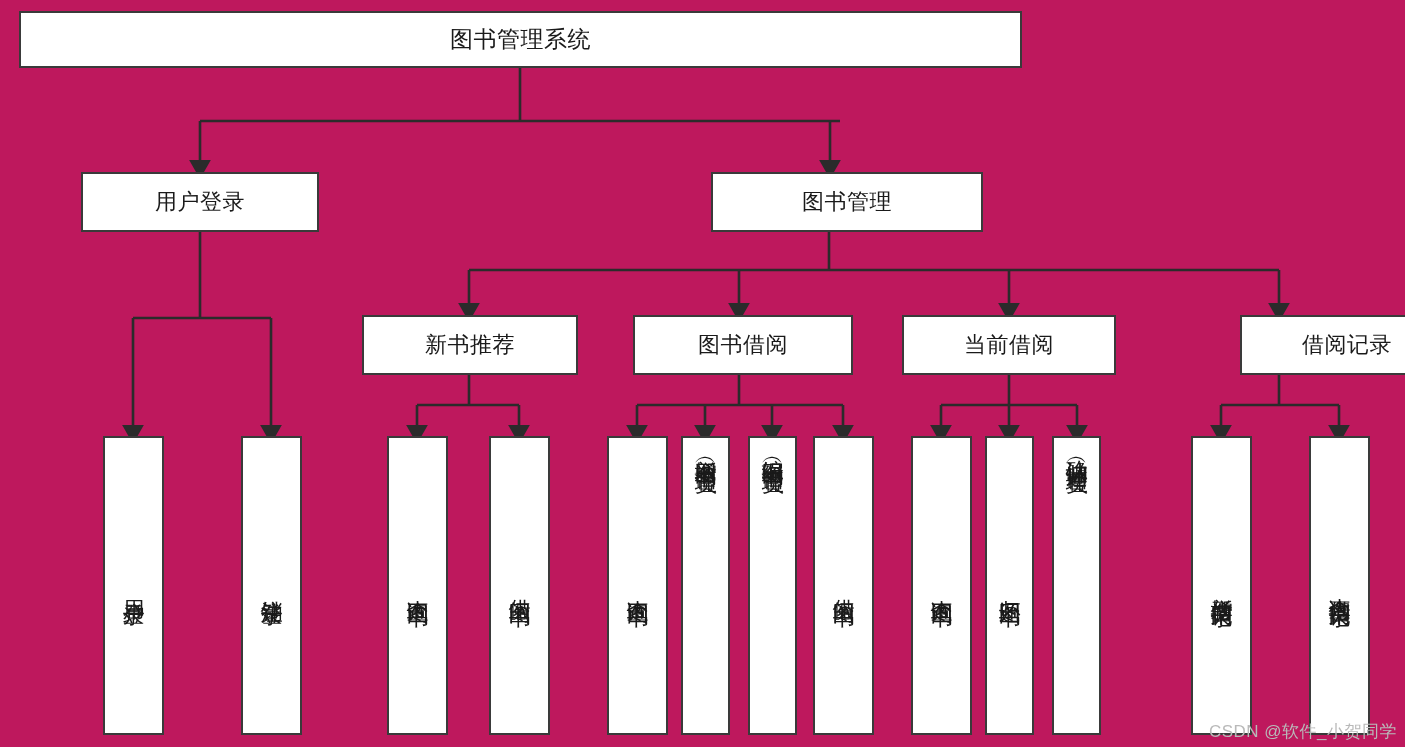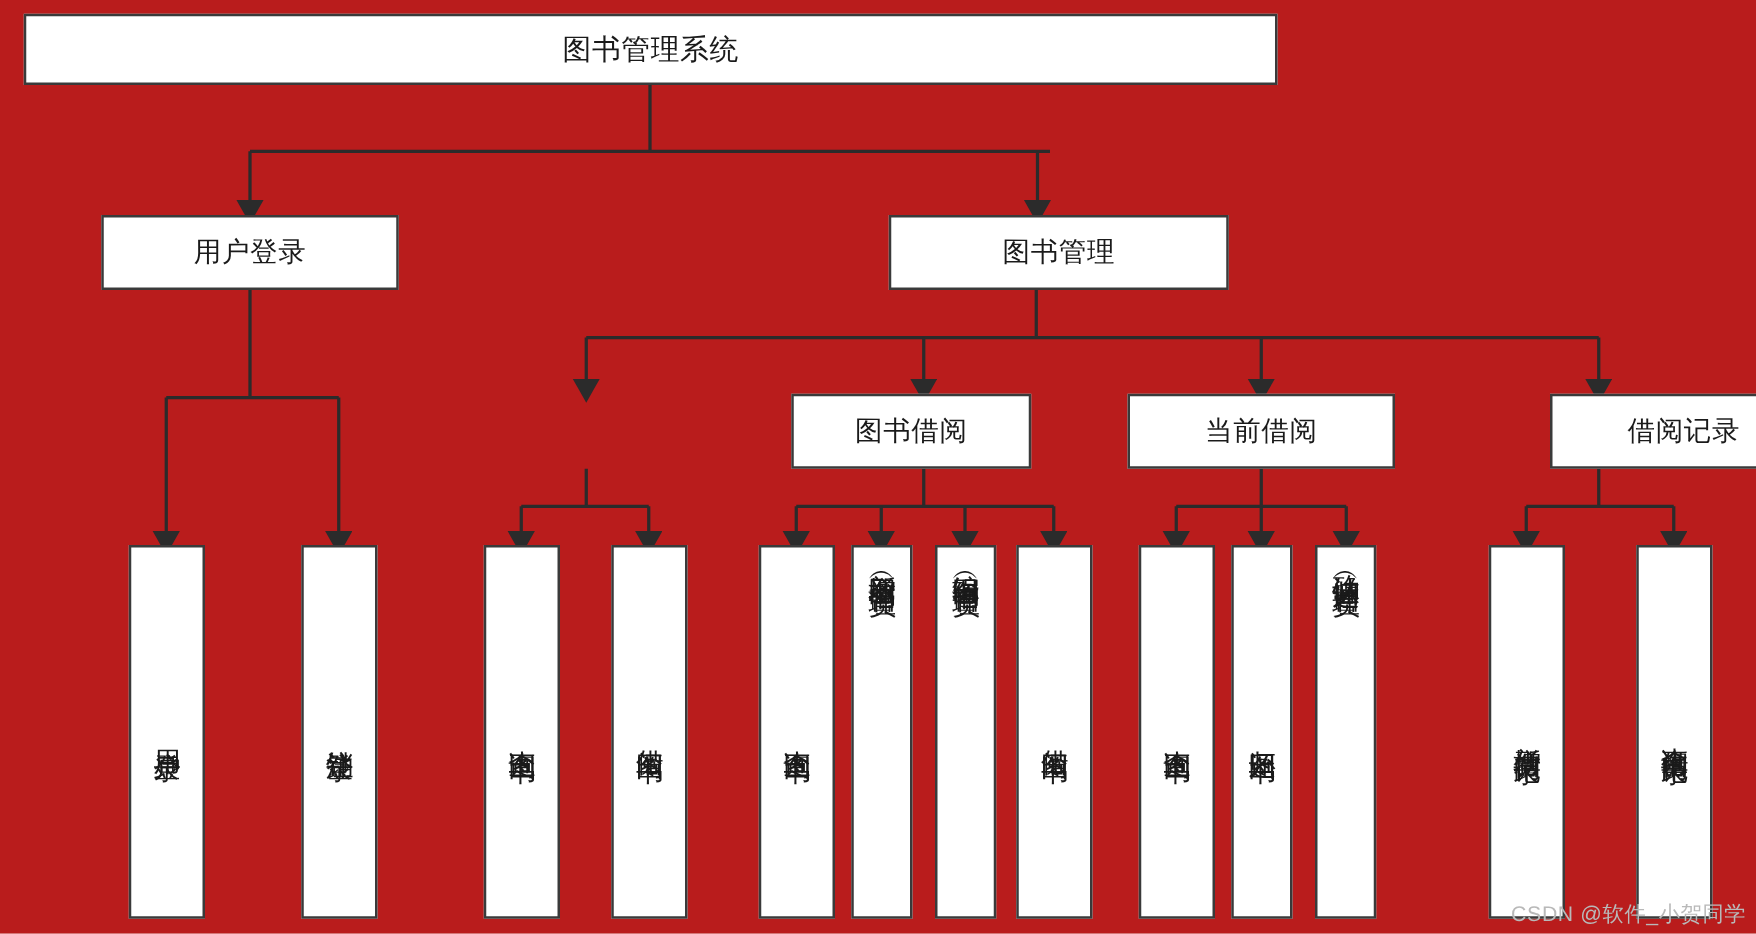--- a/index.html
+++ b/index.html
@@ -7,21 +7,21 @@
     padding: 0;
     background: #ffffff;
   }
   body {
     font-family: "Liberation Sans", "DejaVu Sans", sans-serif;
   }
   #canvas {
     position: relative;
     width: 1405px;
     height: 747px;
-    background: #b91c1c;
+    background: #be185d;
     overflow: hidden;
   }
   svg.wires {
     position: absolute;
     left: 0;
     top: 0;
     width: 1405px;
     height: 747px;
     pointer-events: none;
   }
@@ -138,21 +138,24 @@
     <span class="lbl">图书管理系统</span>
   </div>
 
   <div class="node horiz" style="left:81px; top:172px; width:238px; height:60px;">
     <span class="lbl">用户登录</span>
   </div>
   <div class="node horiz" style="left:711px; top:172px; width:272px; height:60px;">
     <span class="lbl">图书管理</span>
   </div>
 
-  <div class="node horiz" style="left:633px; top:315px; width:192px; height:60px;">
+  <div class="node horiz" style="left:362px; top:315px; width:216px; height:60px;">
+    <span class="lbl">新书推荐</span>
+  </div>
+  <div class="node horiz" style="left:633px; top:315px; width:220px; height:60px;">
     <span class="lbl">图书借阅</span>
   </div>
   <div class="node horiz" style="left:902px; top:315px; width:214px; height:60px;">
     <span class="lbl">当前借阅</span>
   </div>
   <div class="node horiz" style="left:1240px; top:315px; width:214px; height:60px;">
     <span class="lbl">借阅记录</span>
   </div>
 
   <div class="node vert" style="left:103px; top:436px; width:61px; height:299px;">

